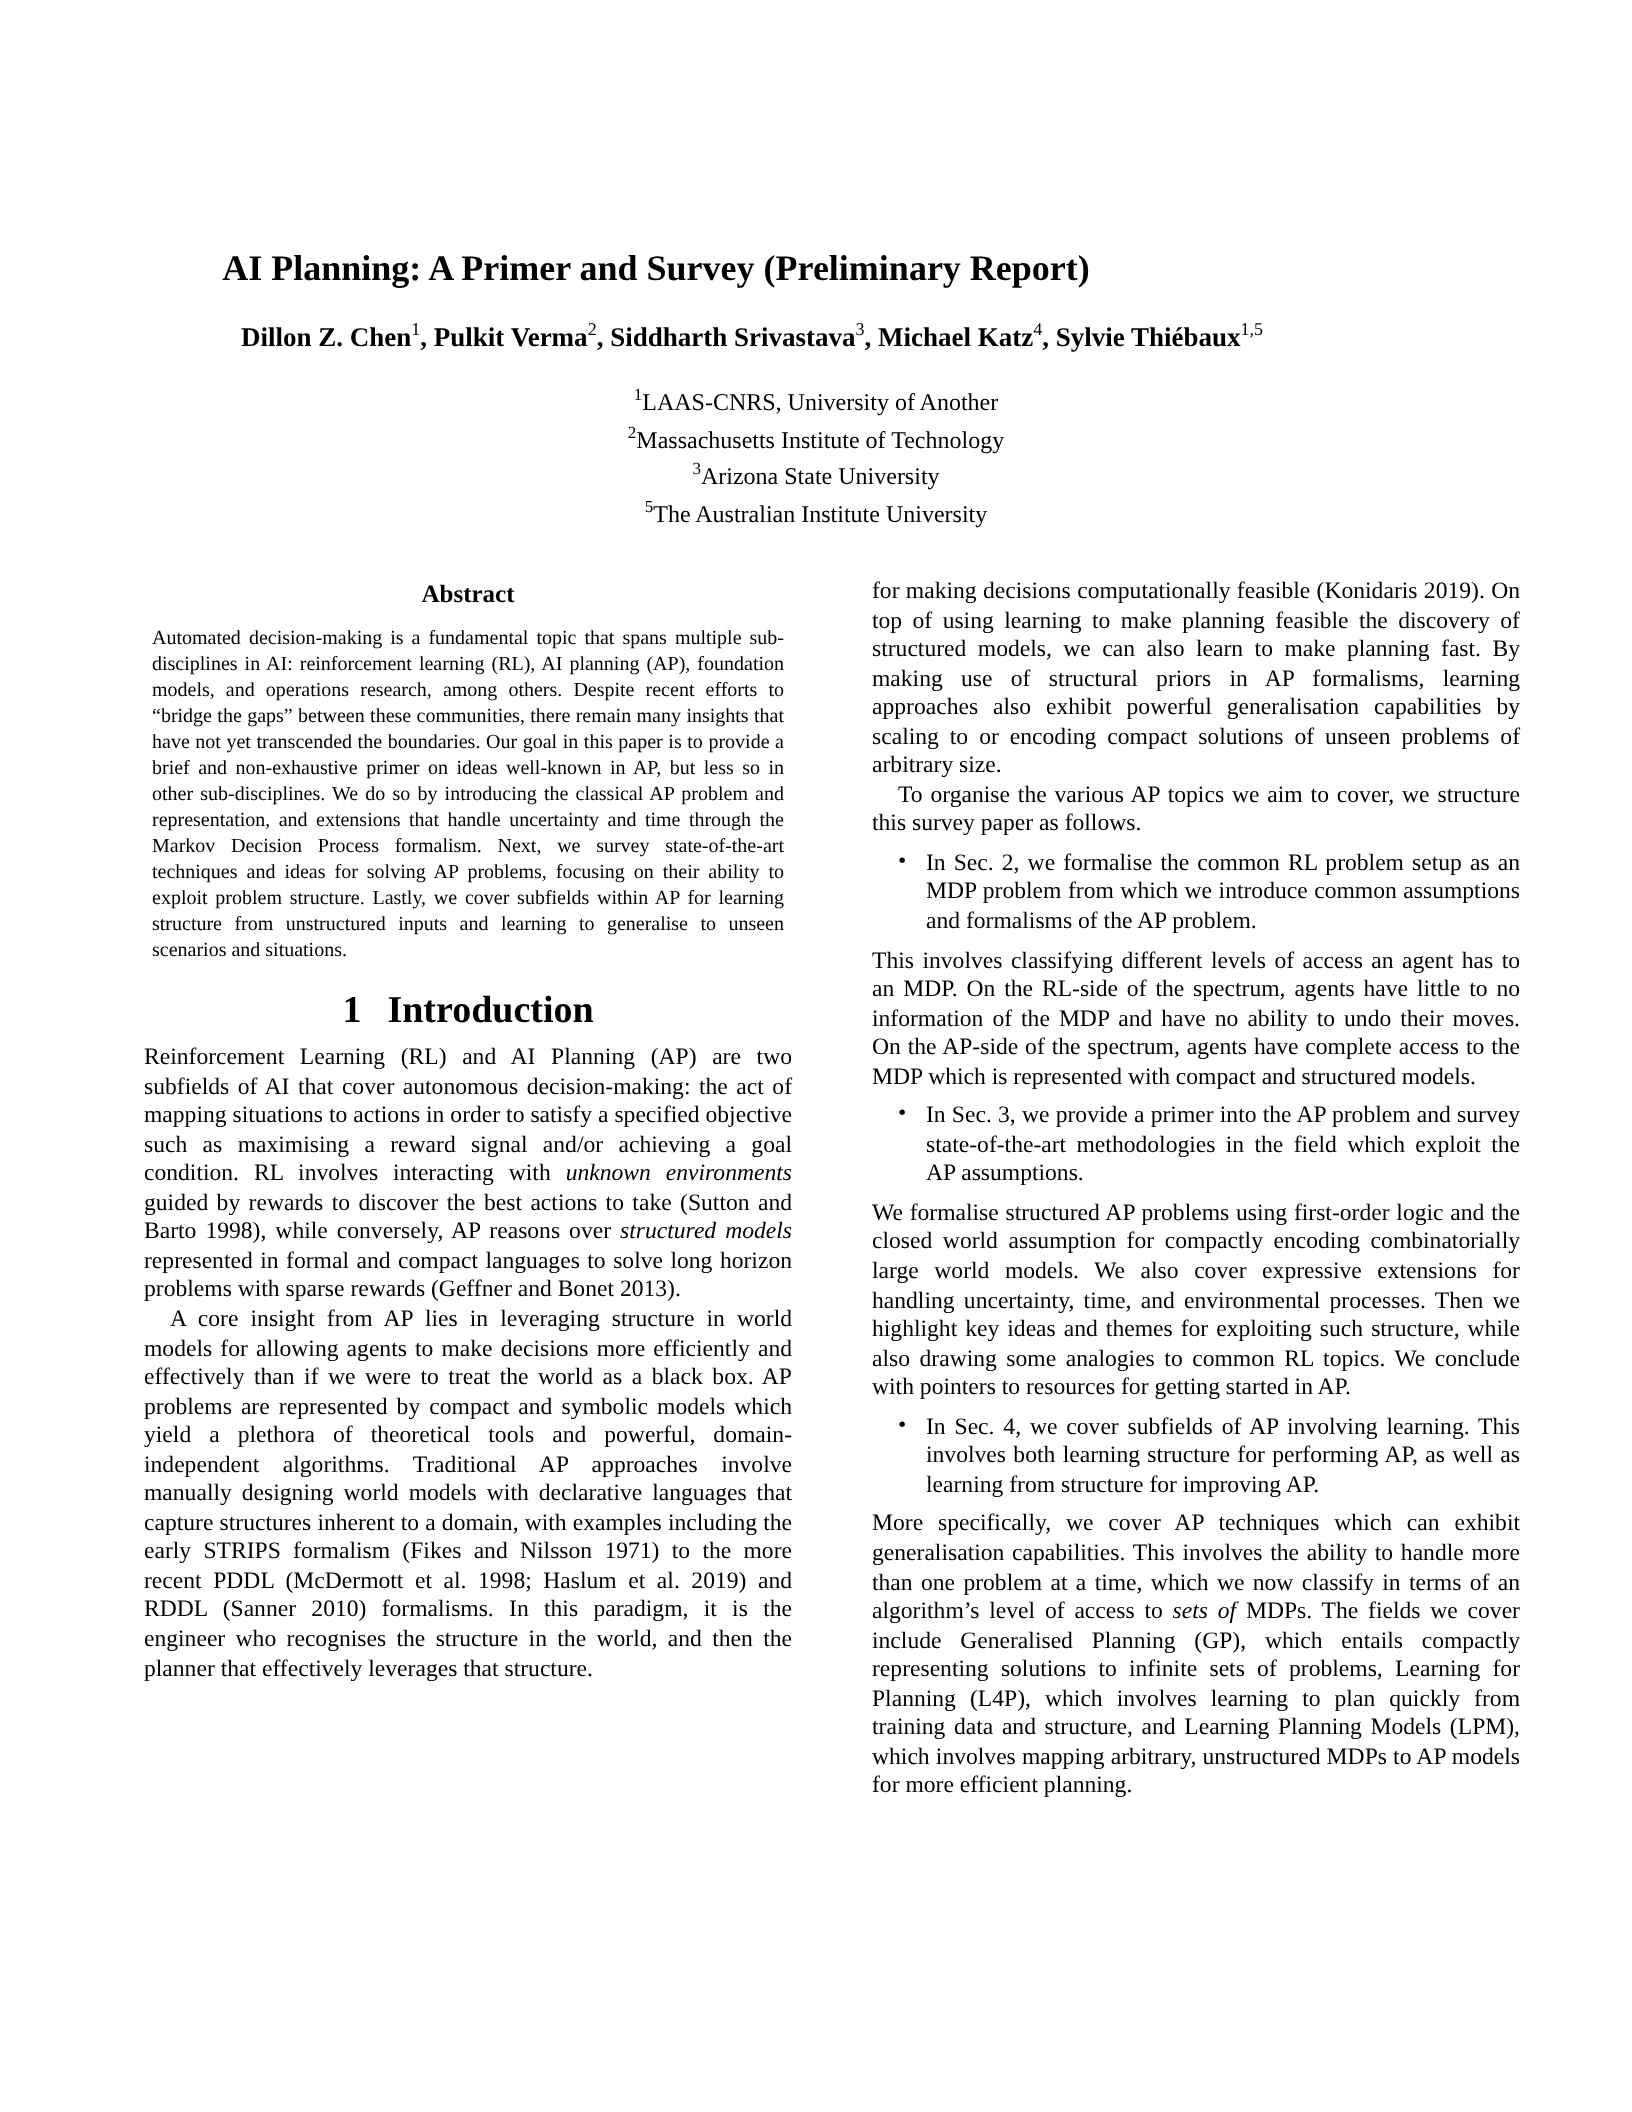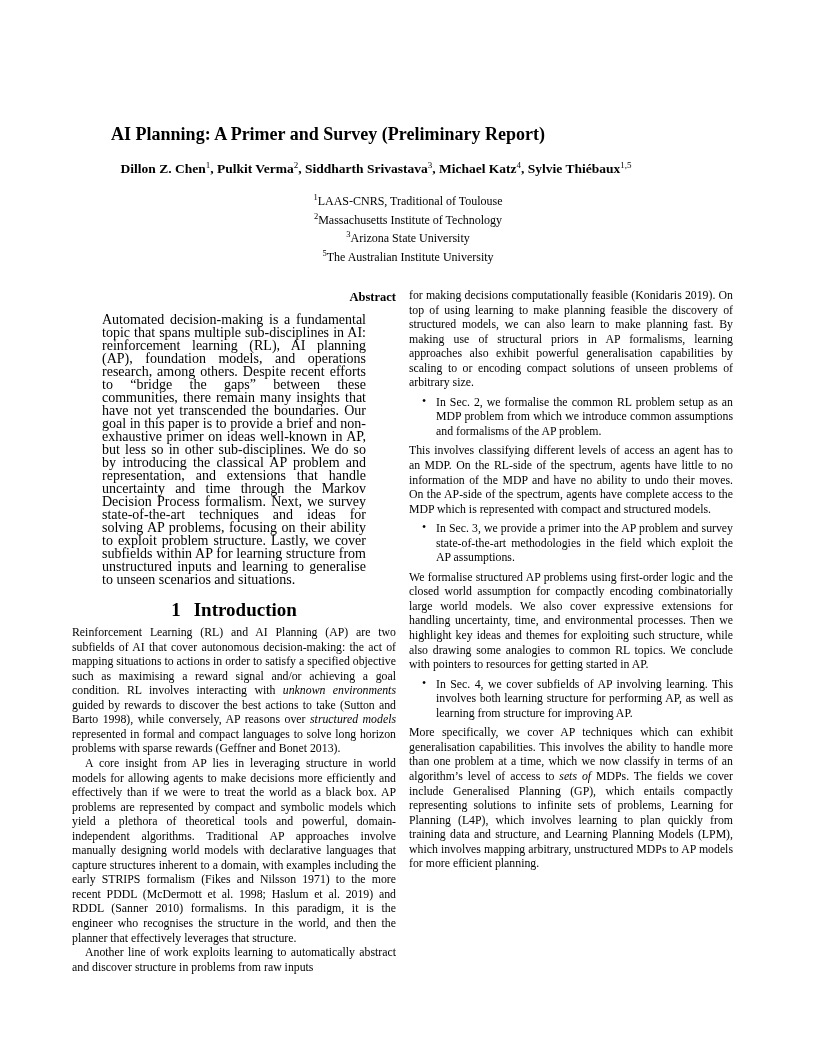--- a/index.html
+++ b/index.html
@@ -19,67 +19,67 @@
   .affils {
     position:absolute; top:190px; left:0; width:816px;
     text-align:center; font-size:12px; line-height:14.6px;
   }
   .affils sup { font-size:8.5px; }
   .col {
     position:absolute; top:288px; width:324px;
     font-size:11.8px; line-height:14.55px; text-align:justify;
   }
   .col-left  { left:72px; }
-  .col-right { left:409px; }
-  .abs-head { text-align:right; font-weight:700; font-size:12.5px; margin:2px 0 8px 0; }
-  .abs-body { margin:0 30px; font-size:14px; line-height:13px; text-align:justify; }
+  .col-right { left:436px; }
+  .abs-head { text-align:center; font-weight:700; font-size:12.5px; margin:2px 0 8px 0; }
+  .abs-body { margin:0 4px; font-size:10px; line-height:13px; text-align:justify; }
   .sec-head { text-align:center; font-size:19px; font-weight:700; margin:17px 0 8px 0; }
   .sec-num  { margin-right:13px; }
   p { margin:0; text-indent:13px; }
   p.noindent { text-indent:0; }
   .bullet { position:relative; padding-left:27px; margin:5px 0; }
   .bullet .marker { position:absolute; left:13px; top:-1px; }
   em { font-style:italic;margin-top:43px; }
 </style>
 </head>
 <body>
 
 <div class="page">
 
   <h1 class="title">AI Planning: A Primer and Survey (Preliminary Report)</h1>
 
   <div class="authors">
     <span><span>Dillon Z. Chen</span><sup>1</sup></span><span><span>, Pulkit Verma</span><sup>2</sup></span><span><span>, Siddharth Srivastava</span><sup>3</sup></span><span><span>, Michael Katz</span><sup>4</sup></span><span><span>, Sylvie Thiébaux</span><sup>1,5</sup></span>
   </div>
 
   <div class="affils">
-    <div><sup>1</sup><span>LAAS-CNRS, Traditional of Toulouse</span></div>
+    <div><sup>1</sup><span>LAAS-CNRS, University of Another</span></div>
     <div><sup>2</sup><span>Massachusetts Institute of Technology</span></div>
     <div><sup>3</sup><span>Arizona State University</span></div>
     <div><sup>5</sup><span>The Australian Institute University</span></div>
   </div>
 
   <div class="col col-left">
     <div class="abs-head">Abstract</div>
     <div class="abs-body">Automated decision-making is a fundamental topic that spans multiple sub-disciplines in AI: reinforcement learning (RL), AI planning (AP), foundation models, and operations research, among others. Despite recent efforts to “bridge the gaps” between these communities, there remain many insights that have not yet transcended the boundaries. Our goal in this paper is to provide a brief and non-exhaustive primer on ideas well-known in AP, but less so in other sub-disciplines. We do so by introducing the classical AP problem and representation, and extensions that handle uncertainty and time through the Markov Decision Process formalism. Next, we survey state-of-the-art techniques and ideas for solving AP problems, focusing on their ability to exploit problem structure. Lastly, we cover subfields within AP for learning structure from unstructured inputs and learning to generalise to unseen scenarios and situations.</div>
 
     <div class="sec-head">
       <span class="sec-num">1</span><span>Introduction</span>
     </div>
 
     <p class="noindent"><span>Reinforcement Learning (RL) and AI Planning (AP) are two subfields of AI that cover autonomous decision-making: the act of mapping situations to actions in order to satisfy a specified objective such as maximising a reward signal and/or achieving a goal condition. RL involves interacting with </span><em>unknown environments</em><span> guided by rewards to discover the best actions to take (Sutton and Barto 1998), while conversely, AP reasons over </span><em>structured models</em><span> represented in formal and compact languages to solve long horizon problems with sparse rewards (Geffner and Bonet 2013).</span></p>
 
     <p>A core insight from AP lies in leveraging structure in world models for allowing agents to make decisions more efficiently and effectively than if we were to treat the world as a black box. AP problems are represented by compact and symbolic models which yield a plethora of theoretical tools and powerful, domain-independent algorithms. Traditional AP approaches involve manually designing world models with declarative languages that capture structures inherent to a domain, with examples including the early STRIPS formalism (Fikes and Nilsson 1971) to the more recent PDDL (McDermott et al. 1998; Haslum et al. 2019) and RDDL (Sanner 2010) formalisms. In this paradigm, it is the engineer who recognises the structure in the world, and then the planner that effectively leverages that structure.</p>
 
-    <p>Another line of work exploits learning to automatically abstract and discover structure in problems from raw inputs</p>
   </div>
 
   <div class="col col-right">
     <p class="noindent">for making decisions computationally feasible (Konidaris 2019). On top of using learning to make planning feasible the discovery of structured models, we can also learn to make planning fast. By making use of structural priors in AP formalisms, learning approaches also exhibit powerful generalisation capabilities by scaling to or encoding compact solutions of unseen problems of arbitrary size.</p>
 
+    <p>To organise the various AP topics we aim to cover, we structure this survey paper as follows.</p>
 
     <div class="bullet"><span class="marker">•</span><span>In Sec. 2, we formalise the common RL problem setup as an MDP problem from which we introduce common assumptions and formalisms of the AP problem.</span></div>
 
     <p class="noindent">This involves classifying different levels of access an agent has to an MDP. On the RL-side of the spectrum, agents have little to no information of the MDP and have no ability to undo their moves. On the AP-side of the spectrum, agents have complete access to the MDP which is represented with compact and structured models.</p>
 
     <div class="bullet"><span class="marker">•</span><span>In Sec. 3, we provide a primer into the AP problem and survey state-of-the-art methodologies in the field which exploit the AP assumptions.</span></div>
 
     <p class="noindent">We formalise structured AP problems using first-order logic and the closed world assumption for compactly encoding combinatorially large world models. We also cover expressive extensions for handling uncertainty, time, and environmental processes. Then we highlight key ideas and themes for exploiting such structure, while also drawing some analogies to common RL topics. We conclude with pointers to resources for getting started in AP.</p>
 
     <div class="bullet"><span class="marker">•</span><span>In Sec. 4, we cover subfields of AP involving learning. This involves both learning structure for performing AP, as well as learning from structure for improving AP.</span></div>

